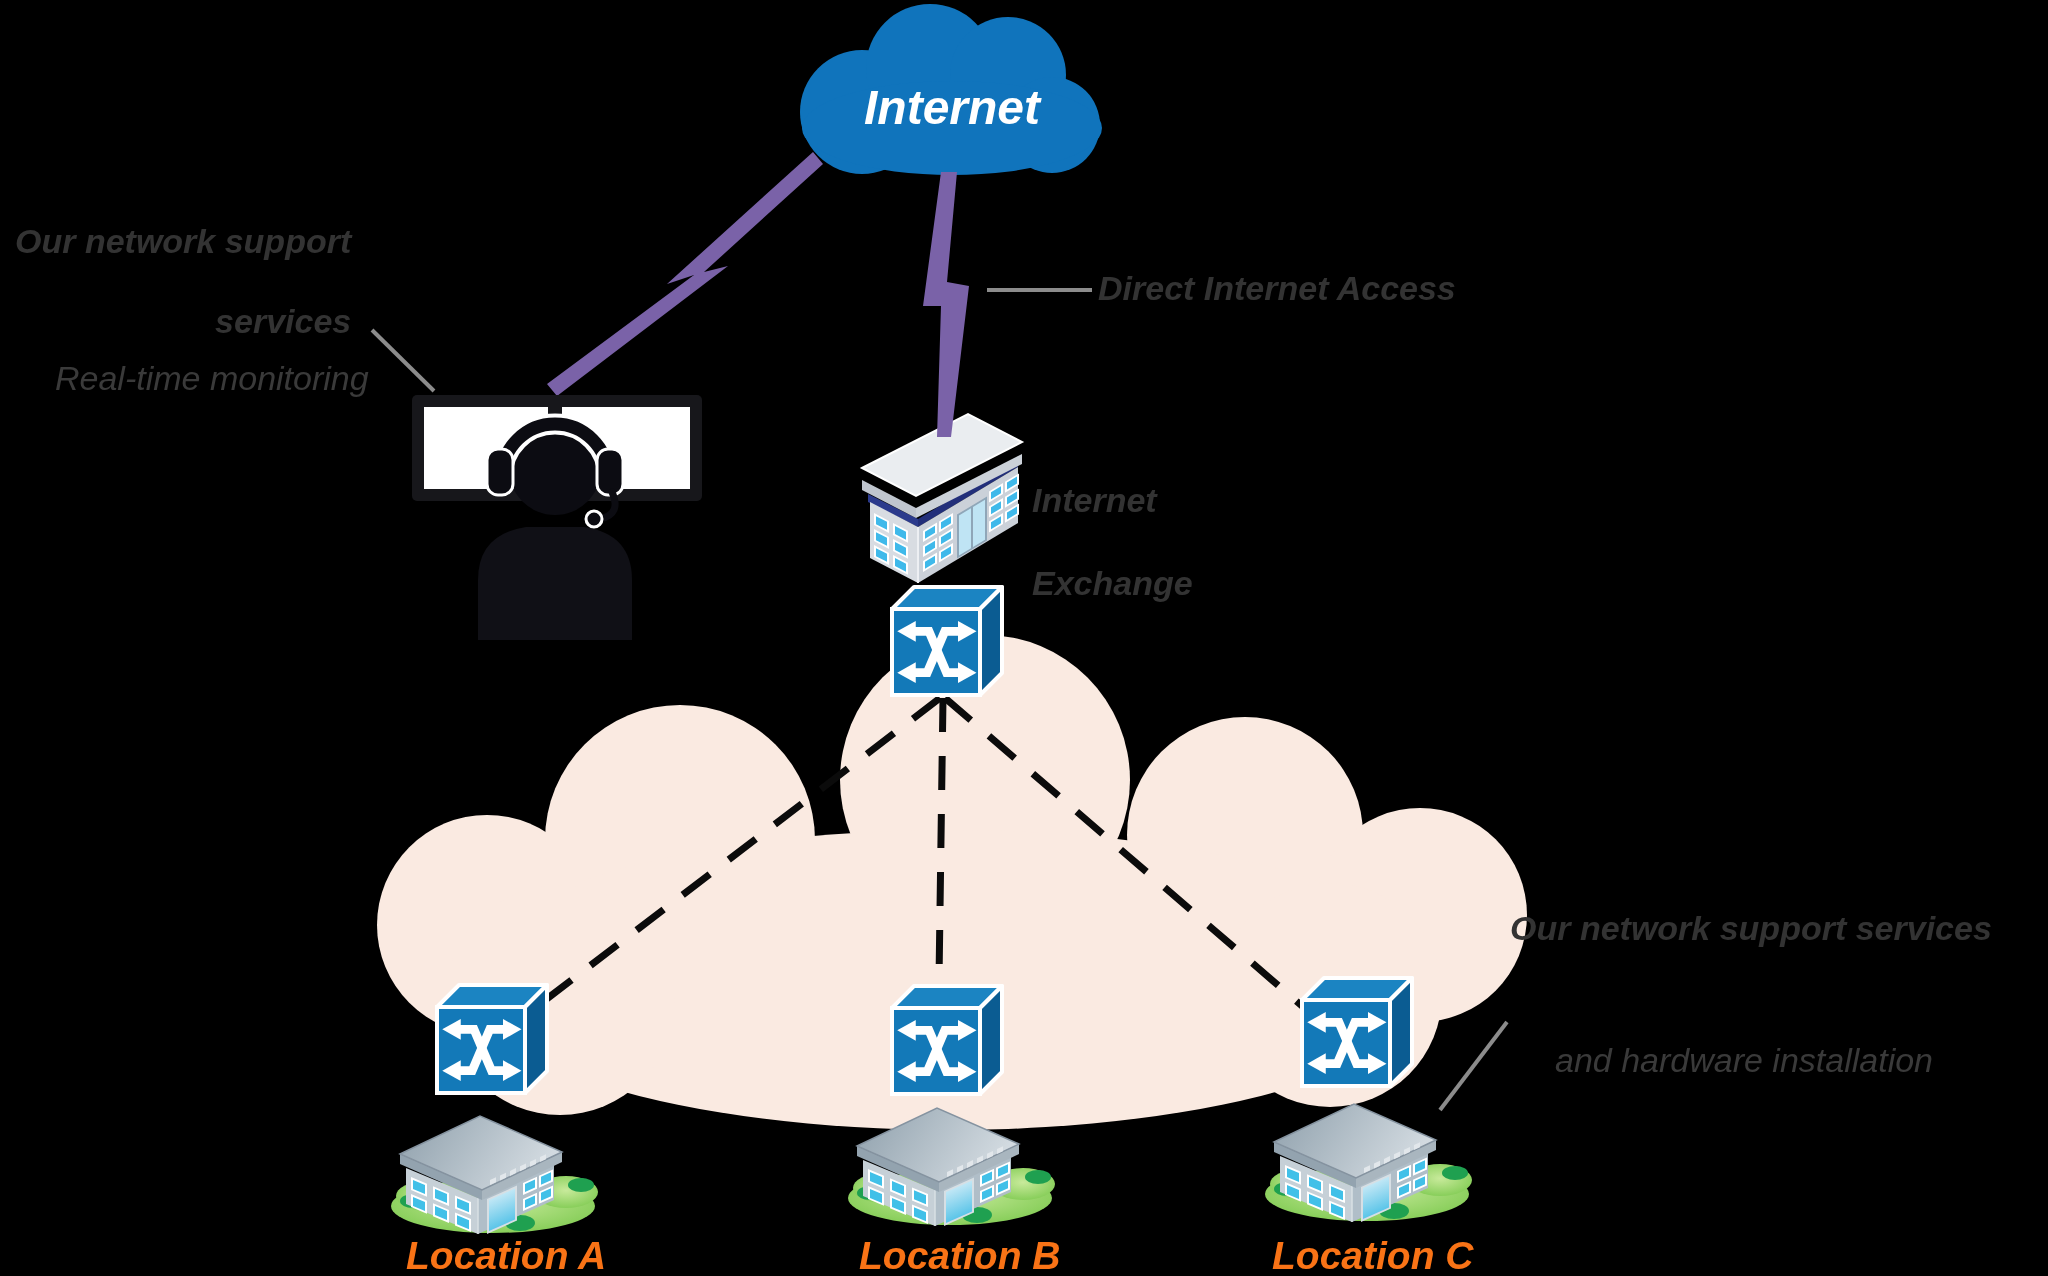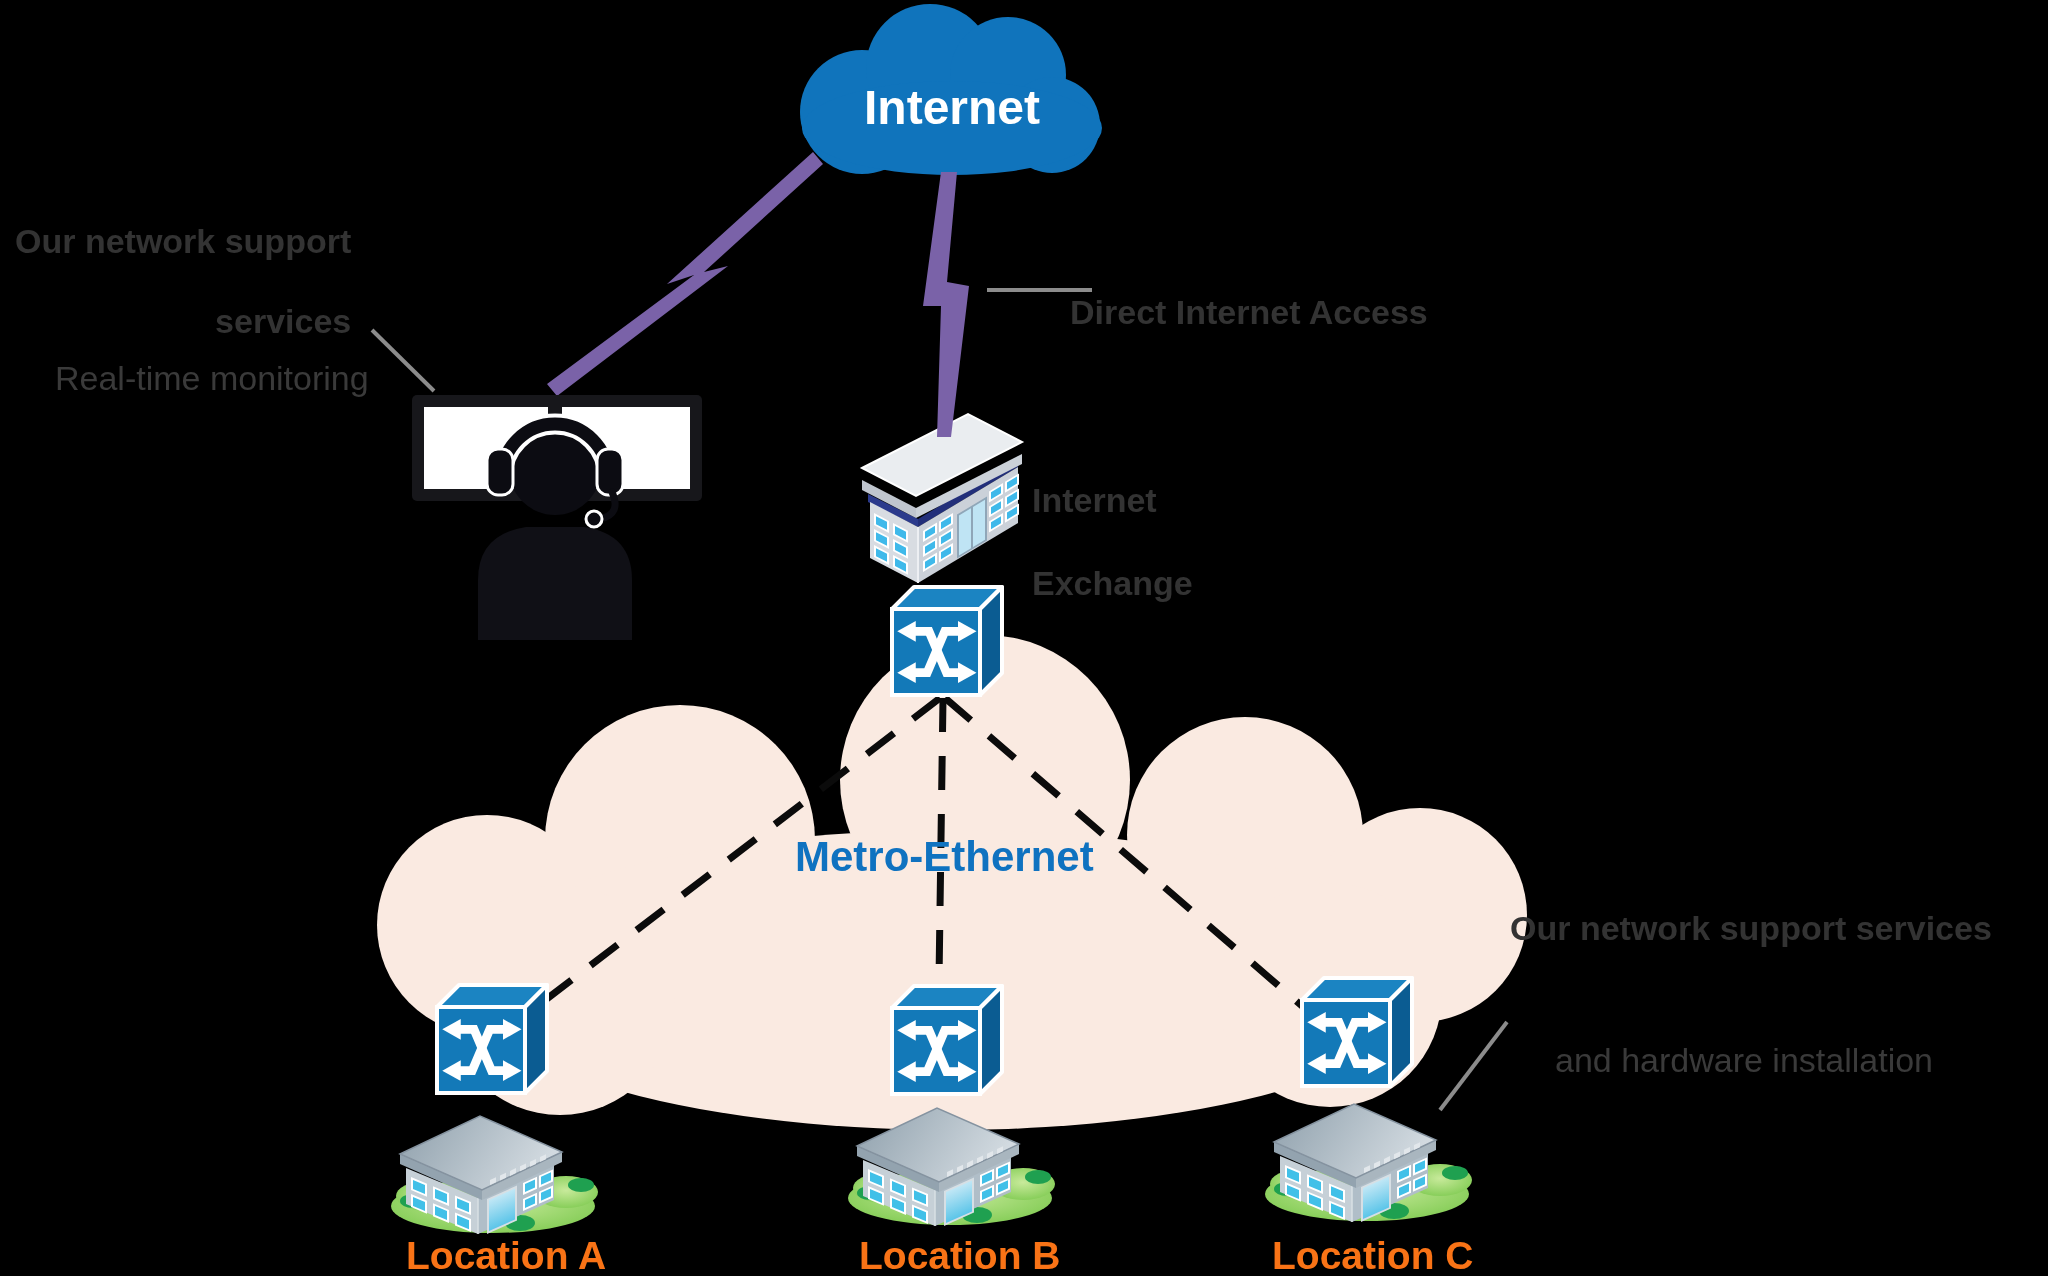--- a/index.html
+++ b/index.html
@@ -1,19 +1,19 @@
 <!DOCTYPE html>
 <html><head>
 <meta charset="utf-8">
 <style>
   html,body{margin:0;padding:0;background:#000;}
   #canvas{position:relative;width:2048px;height:1276px;background:#000000;overflow:hidden;
           font-family:"Liberation Sans","DejaVu Sans",sans-serif;}
   #art{position:absolute;left:0;top:0;width:2048px;height:1276px;}
-  .lbl{position:absolute;white-space:pre;}
+  .lbl{position:absolute;white-space:pre;font-style:italic;}
   .cloud-label{color:#FFFFFF;font-size:48px;font-weight:bold;text-align:center;width:300px;}
   .dark-bold{color:#333333;font-weight:bold;font-size:34px;line-height:44px;}
   .dark-reg{color:#3A3A3A;font-size:34px;line-height:45px;}
   .metro-label{color:#0F72C0;font-weight:bold;font-size:42px;}
   .loc-label{color:#f97316;font-weight:bold;font-size:39px;}
   .svc-items div{white-space:pre;}
 </style>
 </head>
 <body>
 
@@ -185,28 +185,27 @@
 <div class="lbl cloud-label" style="left:802px;top:80px;">Internet</div>
 
 <div class="lbl" style="left:15px;top:183px;text-align:right;">
   <div class="dark-bold">Our network support</div>
   <div class="dark-bold">services</div>
 </div>
 <div class="lbl dark-reg svc-items" style="left:55px;top:266px;">
   <div>Real-time monitoring</div>
 </div>
 
-<div class="lbl dark-bold" style="left:1070px;top:268px;line-height:40px;margin-top:24px;">Direct Internet Access</div>
+<div class="lbl dark-bold" style="left:1098px;top:268px;line-height:40px;">Direct Internet Access</div>
 
 <div class="lbl" style="left:1032px;top:441px;">
   <div class="dark-bold" style="line-height:47px;">Internet</div>
   <div class="dark-bold" style="line-height:47px;">Exchange</div>
 </div>
 
-<div class="lbl metro-label" style="left:795px;top:833px;">Metro-Ethernet</div>
 
 <div class="lbl loc-label" style="left:406px;top:1234px;">Location A</div>
 <div class="lbl loc-label" style="left:859px;top:1234px;">Location B</div>
 <div class="lbl loc-label" style="left:1272px;top:1234px;">Location C</div>
 
 <div class="lbl dark-bold" style="left:1510px;top:908px;line-height:40px;">Our network support services</div>
 <div class="lbl dark-reg svc-items" style="left:1555px;top:948px;">
   <div>and hardware installation</div>
   
   

